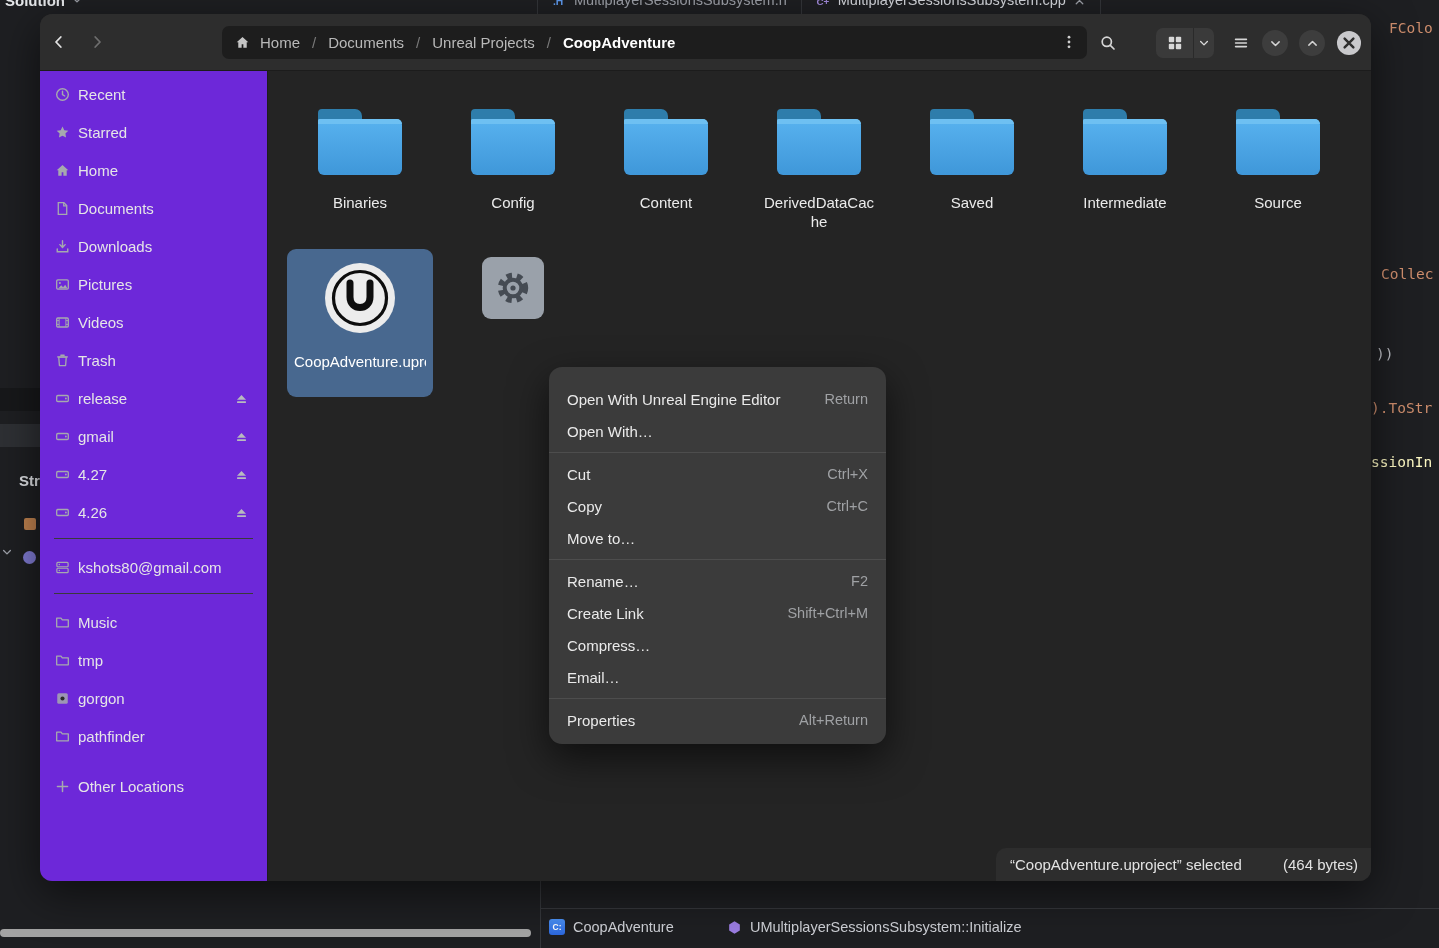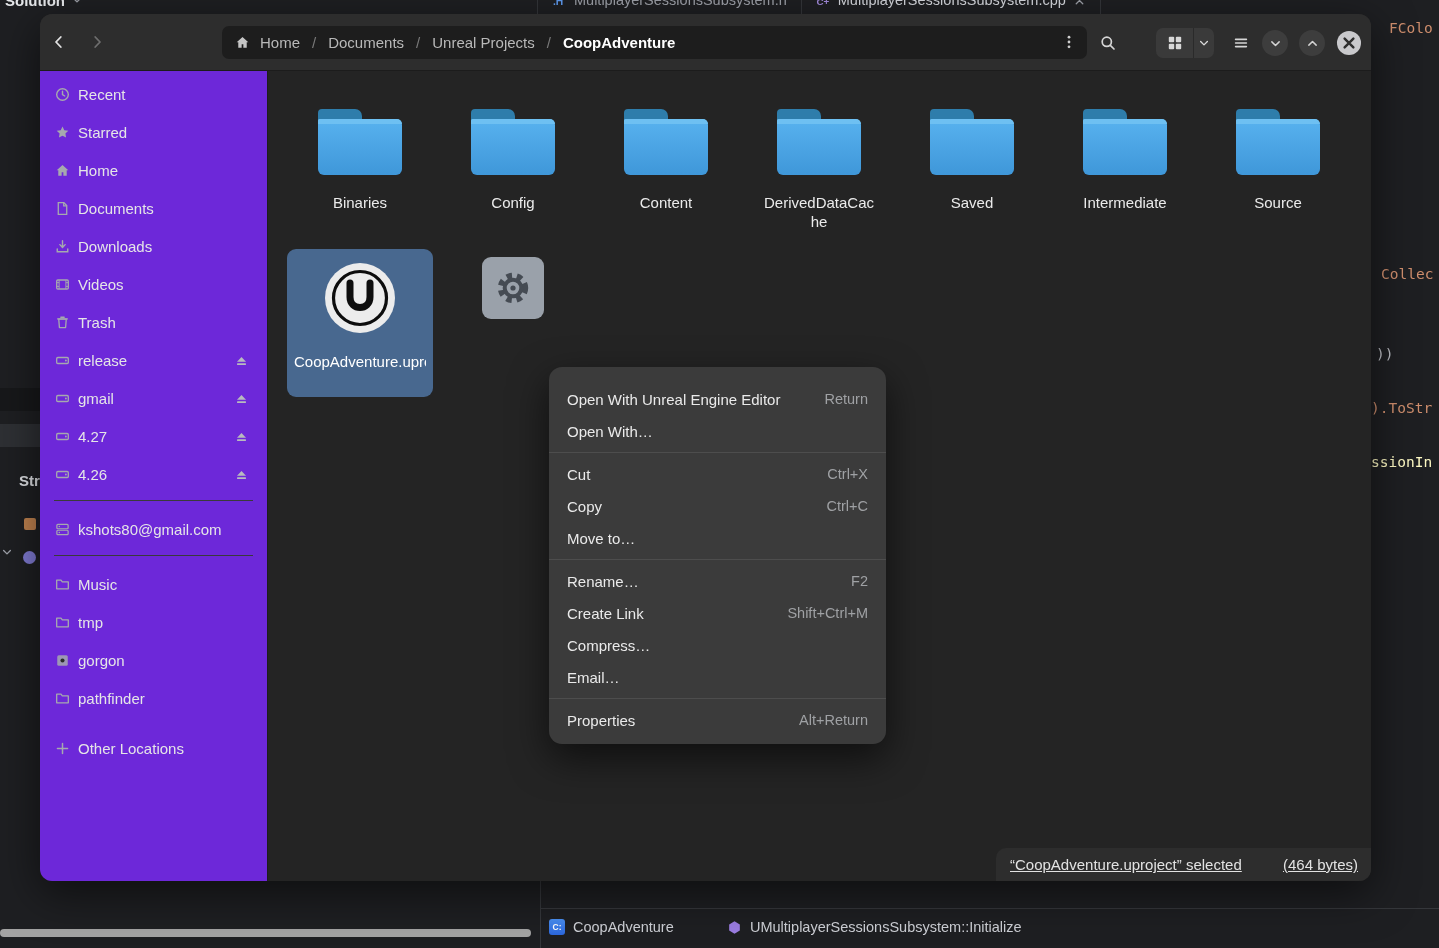--- a/index.html
+++ b/index.html
@@ -100,21 +100,21 @@
 
   .ctxmenu{position:absolute;left:280px;top:296px;width:337px;background:var(--menubg,#3b3b3b);border-radius:13px;
            padding:16px 0 8px;box-shadow:0 14px 38px rgba(0,0,0,.6);z-index:5;}
   .mi{height:32px;display:flex;align-items:center;gap:12px;padding:0 18px;font-size:15px;color:#eaeaea;}
   .milabel{flex:1;white-space:nowrap}
   .miaccel{color:#9fa1a4;font-size:14.5px;white-space:nowrap}
   .msep{height:1px;background:#4d4d4d;margin:5px 0;}
 
   .statuspill{position:absolute;right:0;bottom:0;width:375px;height:33px;background:#2d2d2d;border-top-left-radius:10px;
               display:flex;align-items:center;justify-content:space-between;gap:10px;
-              padding:0 13px 0 14px;box-sizing:border-box;font-size:15px;color:#e2e2e2;white-space:nowrap;text-decoration:underline;}
+              padding:0 13px 0 14px;box-sizing:border-box;font-size:15px;color:#e2e2e2;white-space:nowrap;}
 </style>
 </head>
 <body>
 
 <div class="stage" style="--sel: #48688f; --menubg: #3b3b3b;">
 
   <div class="ide-top">
     <div class="solution">
       <span>Solution</span>
       <span class="ic12" data-icon="chevron-down-icon">
@@ -325,20 +325,30 @@
         <div class="srow">
           <span class="sicon" data-icon="download-icon">
             <svg viewBox="0 0 16 16">
               <path d="M8 1.8v7M5.2 6l2.8 3 2.8-3" fill="none" stroke="currentColor" stroke-width="1.5" stroke-linecap="round" stroke-linejoin="round"></path>
               <path d="M2.4 10.6v3h11.2v-3" fill="none" stroke="currentColor" stroke-width="1.5" stroke-linecap="round"></path>
             </svg>
           </span>
           <span class="slabel">Downloads</span>
         </div>
         <div class="srow">
+          <span class="sicon" data-icon="image-icon">
+            <svg viewBox="0 0 16 16">
+              <rect x="1.8" y="3" width="12.4" height="10" rx="1.2" fill="none" stroke="currentColor" stroke-width="1.4"></rect>
+              <circle cx="5.2" cy="6.4" r="1.1" fill="currentColor"></circle>
+              <path d="M3.4 12.2l3.2-3.4 2 2.1 2.3-2.6 2.4 3.9z" fill="currentColor"></path>
+            </svg>
+          </span>
+          <span class="slabel">Pictures</span>
+        </div>
+        <div class="srow">
           <span class="sicon" data-icon="video-icon">
             <svg viewBox="0 0 16 16">
               <rect x="1.8" y="3.2" width="12.4" height="9.6" rx="1.2" fill="none" stroke="currentColor" stroke-width="1.4"></rect>
               <path d="M4.4 3.4v9.2M11.6 3.4v9.2" stroke="currentColor" stroke-width="1"></path>
               <path d="M1.9 6h2.4M1.9 10h2.4M11.7 6h2.4M11.7 10h2.4" stroke="currentColor" stroke-width="1"></path>
             </svg>
           </span>
           <span class="slabel">Videos</span>
         </div>
         <div class="srow">

